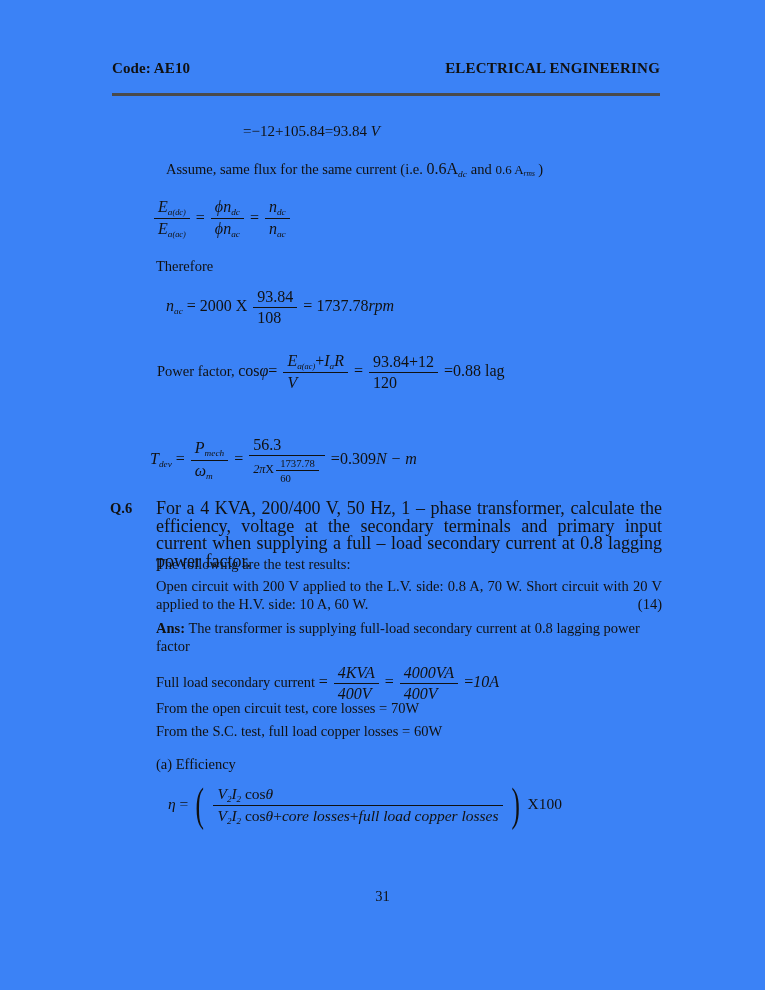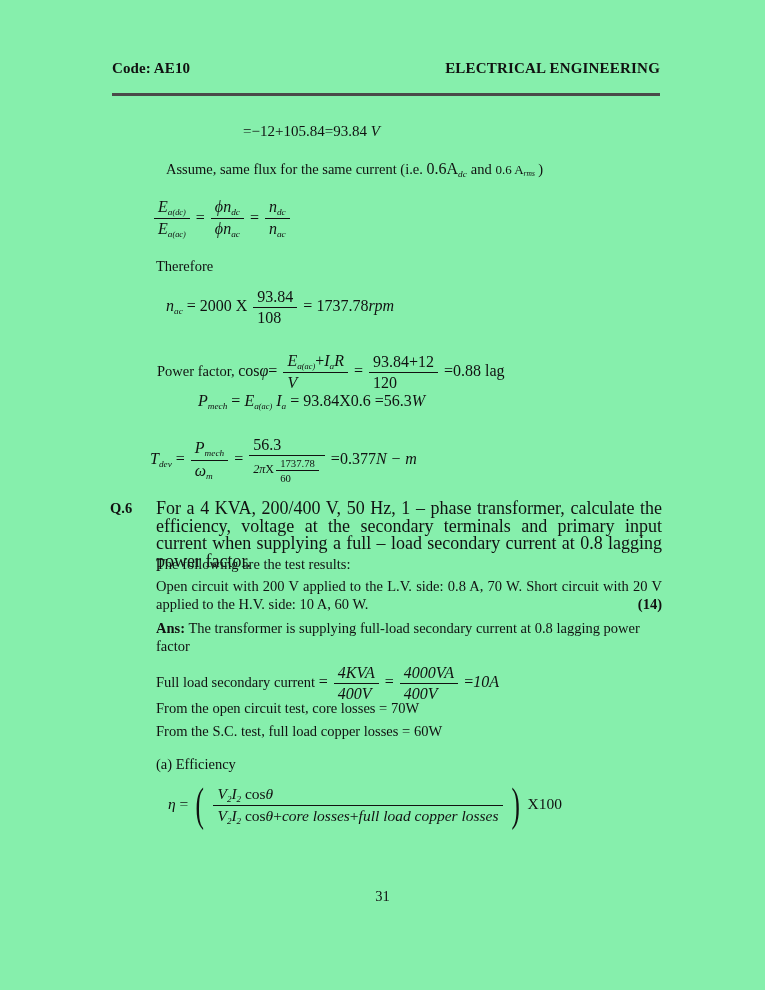--- a/index.html
+++ b/index.html
@@ -13,21 +13,21 @@
     font-family: "Liberation Serif", serif;
     color: #111;
     position: relative;
     overflow: hidden;
   }
   .page {
     position: absolute;
     left: 0; top: 0;
     width: 765px;
     height: 990px;
-    background: #86efac;
+    background: #3b82f6;
   }
 
   
   .header {
     position: absolute;
     left: 112px;
     top: 60px;
     width: 548px;
     display: flex;
     justify-content: space-between;
@@ -89,21 +89,21 @@
     font-family: "Liberation Serif", serif;
   }
 
   .eqline { position: absolute; font-size: 15px; white-space: nowrap; }
 
   
   .qrow { position: absolute; display: flex; }
   .qnum { width: 46px; font-weight: bold; font-size: 14.5px; flex: 0 0 46px; }
   .qbody { font-size: 18px; line-height: 17.6px; text-align: justify; }
 
-  .marks { float: right; font-weight: bold; }
+  .marks { float: right; font-weight: normal; }
 
   .pagenum {
     position: absolute;
     left: 0; top: 888px;
     width: 765px;
     text-align: center;
     font-size: 14.5px;
   }
 </style>
 </head>
@@ -175,48 +175,39 @@
       <span class="roman">=</span>
       <span class="frac">
         <span class="fnum roman">93.84+12</span>
         <span class="fden roman">120</span>
       </span>
       <span class="roman">=</span><span class="roman">0.88</span>
       <span class="roman">lag</span>
     </span>
   </div>
 
-  <div class="eqline math" style="left:198px; top:392px; font-size:16px;">
-    <span>P</span><span class="ssub">mech</span>
-    <span class="roman">=</span>
-    <span>E</span><span class="ssub">a</span><span class="sssub">(ac)</span>
-    <span>I</span><span class="ssub">a</span>
-    <span class="roman">=</span>
-    <span class="roman">93.84</span><span class="roman">X</span><span class="roman">0.6</span>
-    <span class="roman">=</span><span class="roman">56.3</span><span>W</span>
-  </div>
 
   <div class="eqline math" style="left:150px; top:436px; font-size:16px;">
     <span>T</span><span class="ssub">dev</span>
     <span class="roman">=</span>
     <span class="frac">
       <span class="fnum"><span>P</span><span class="ssub">mech</span></span>
       <span class="fden"><span>ω</span><span class="ssub">m</span></span>
     </span>
     <span class="roman">=</span>
     <span class="frac">
       <span class="fnum roman">56.3</span>
       <span class="fden" style="font-size:0.76em;">
         <span>2π</span><span class="roman">X</span><span class="frac" style="font-size:0.88em;">
           <span class="fnum roman">1737.78</span>
           <span class="fden roman">60</span>
         </span>
       </span>
     </span>
-    <span class="roman">=</span><span class="roman">0.377</span><span>N − m</span>
+    <span class="roman">=</span><span class="roman">0.309</span><span>N − m</span>
   </div>
 
   <div class="qrow" style="left:110px; top:500px; width:552px;">
     <div class="qnum">Q.6</div>
     <div class="qbody" style="width:506px;">For a 4 KVA, 200/400 V, 50 Hz, 1 – phase transformer, calculate the efficiency, voltage at the secondary terminals and primary input current when supplying a full – load secondary current at 0.8 lagging power factor.</div>
   </div>
 
   <div class="blk" style="left:156px; top:556px; width:506px;">The following are the test results:</div>
 
   <div class="blk" style="left:156px; top:578px; width:506px; text-align:justify;">

